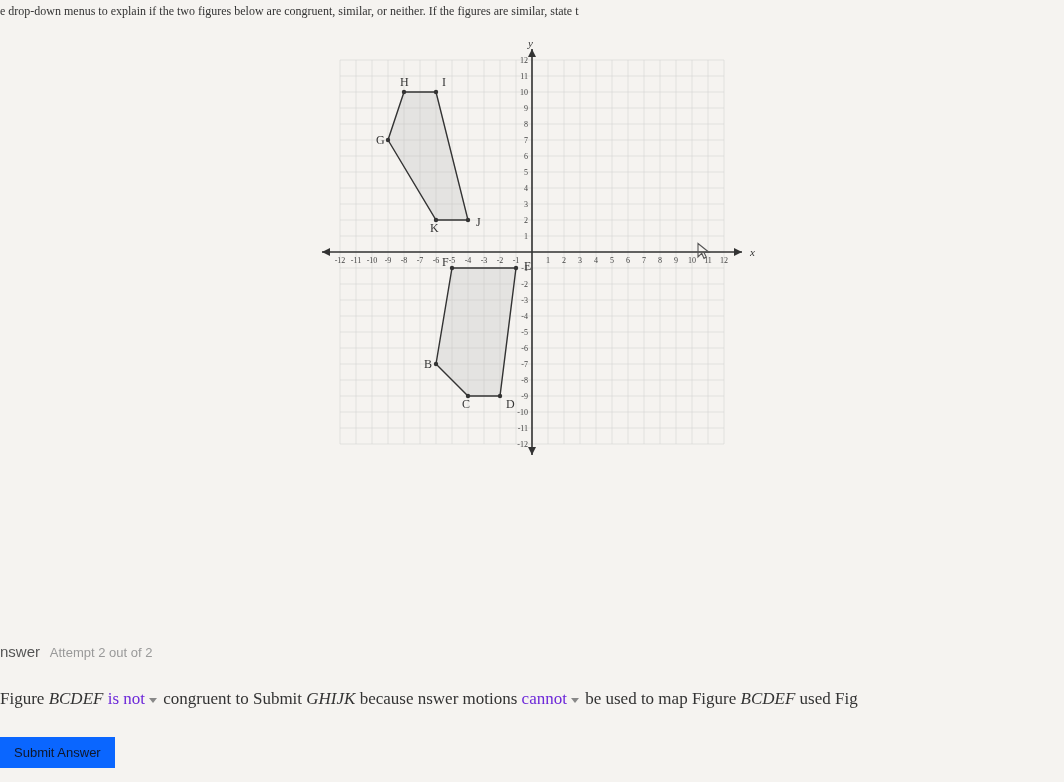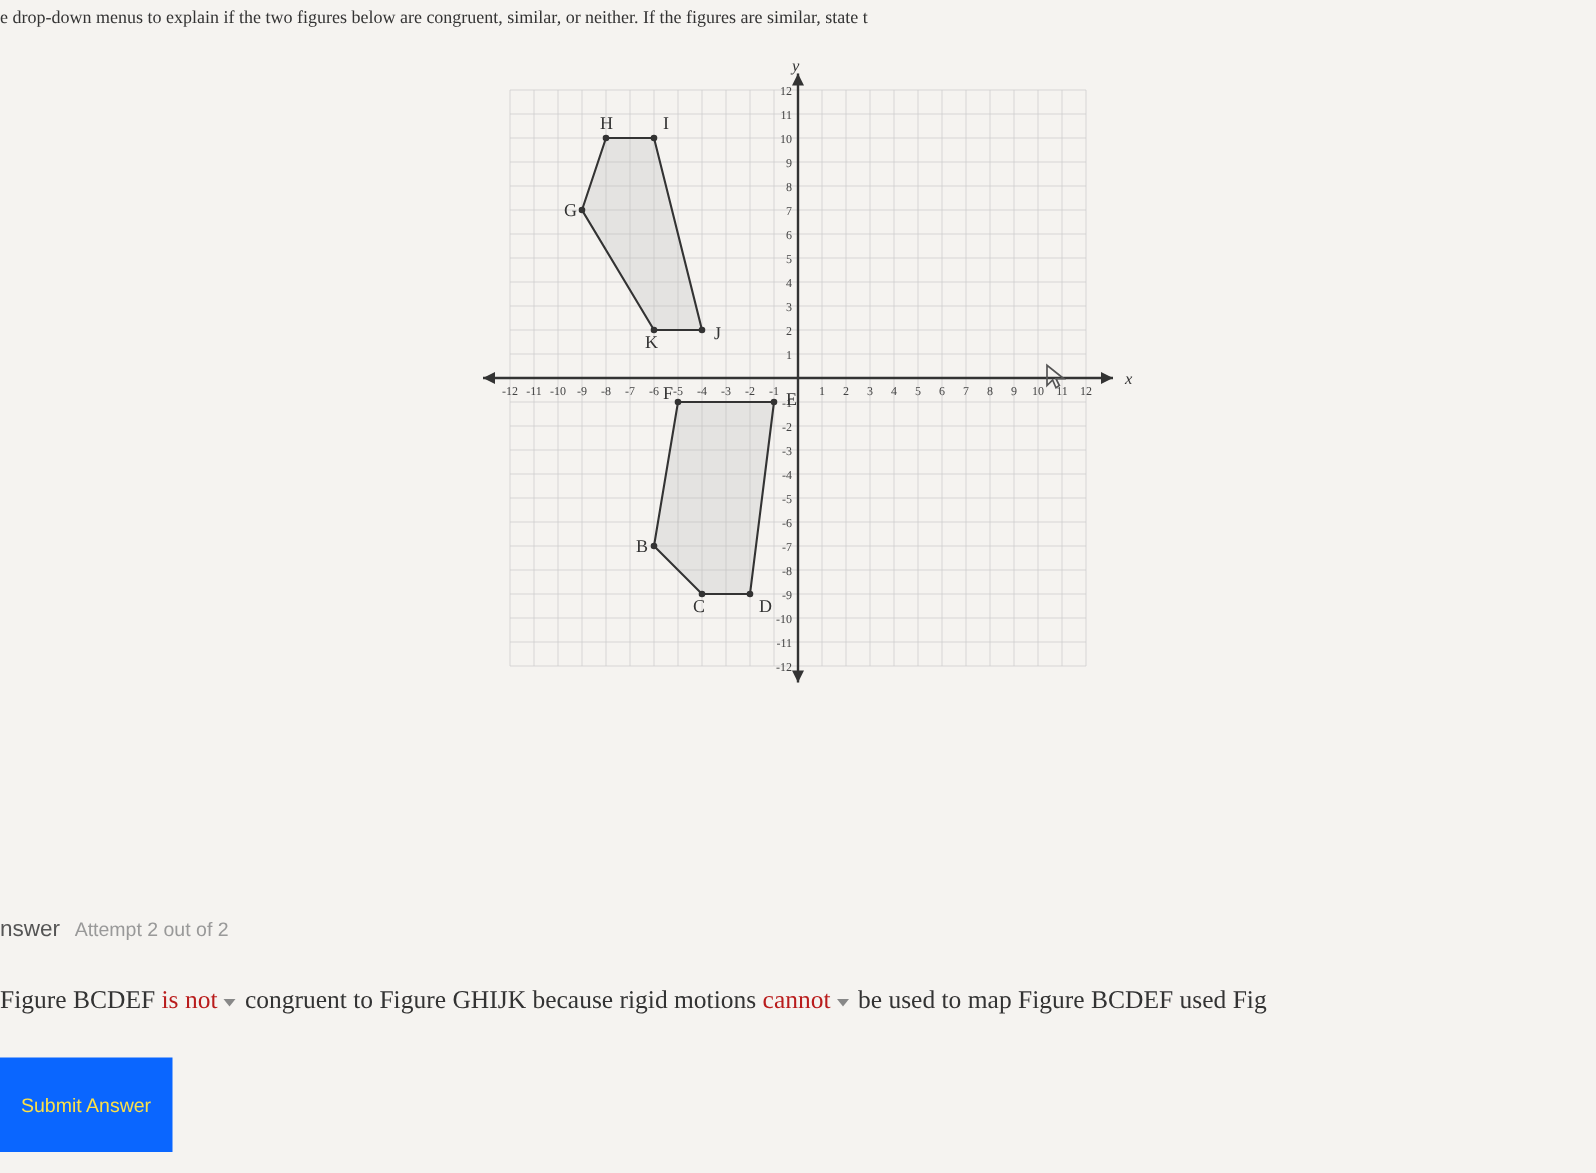--- a/index.html
+++ b/index.html
@@ -48,42 +48,42 @@
       font-family: Arial, sans-serif;
       font-size: 13px;
       margin-left: 6px;
     }
     .sentence {
       font-size: 17px;
       color: #333;
       margin-bottom: 28px;
       white-space: nowrap;
     }
-    .ital { }
+    .ital { font-style: italic; }
     .dd {
       display: inline-block;
-      color: #b91c1c;
+      color: #6d28d9;
       position: relative;
       padding-right: 14px;
       cursor: pointer;
     }
     .dd::after {
       content: "";
       position: absolute;
       right: 2px;
       top: 9px;
       border-left: 4px solid transparent;
       border-right: 4px solid transparent;
       border-top: 5px solid #888;
     }
     .submit-btn {
       background: #0a66ff;
-      color: #fde047;
+      color: #0f172a;
       border: none;
-      padding: 24px 14px;
+      padding: 8px 14px;
       font-size: 13px;
       font-family: Arial, sans-serif;
       cursor: pointer;
     }
     .cursor-icon {
       position: absolute;
       left: 695px;
       top: 240px;
       width: 18px;
       height: 22px;
@@ -243,20 +243,20 @@
 
 <div class="answer-section">
   <div class="answer-header">
     <span class="answer-label">nswer</span>
     <span class="attempt">Attempt 2 out of 2</span>
   </div>
 
   <div class="sentence">
     <span>Figure </span><span class="ital">BCDEF</span>
     <span class="dd">is not</span>
-    <span> congruent to Figure </span><span class="ital">GHIJK</span><span> because rigid motions </span>
+    <span> congruent to Submit </span><span class="ital">GHIJK</span><span> because nswer motions </span>
     <span class="dd">cannot</span>
     <span> be used to map Figure </span><span class="ital">BCDEF</span><span> used Fig</span>
   </div>
 
 
   <button class="submit-btn">Submit Answer</button>
 </div>
 
 </body></html>

